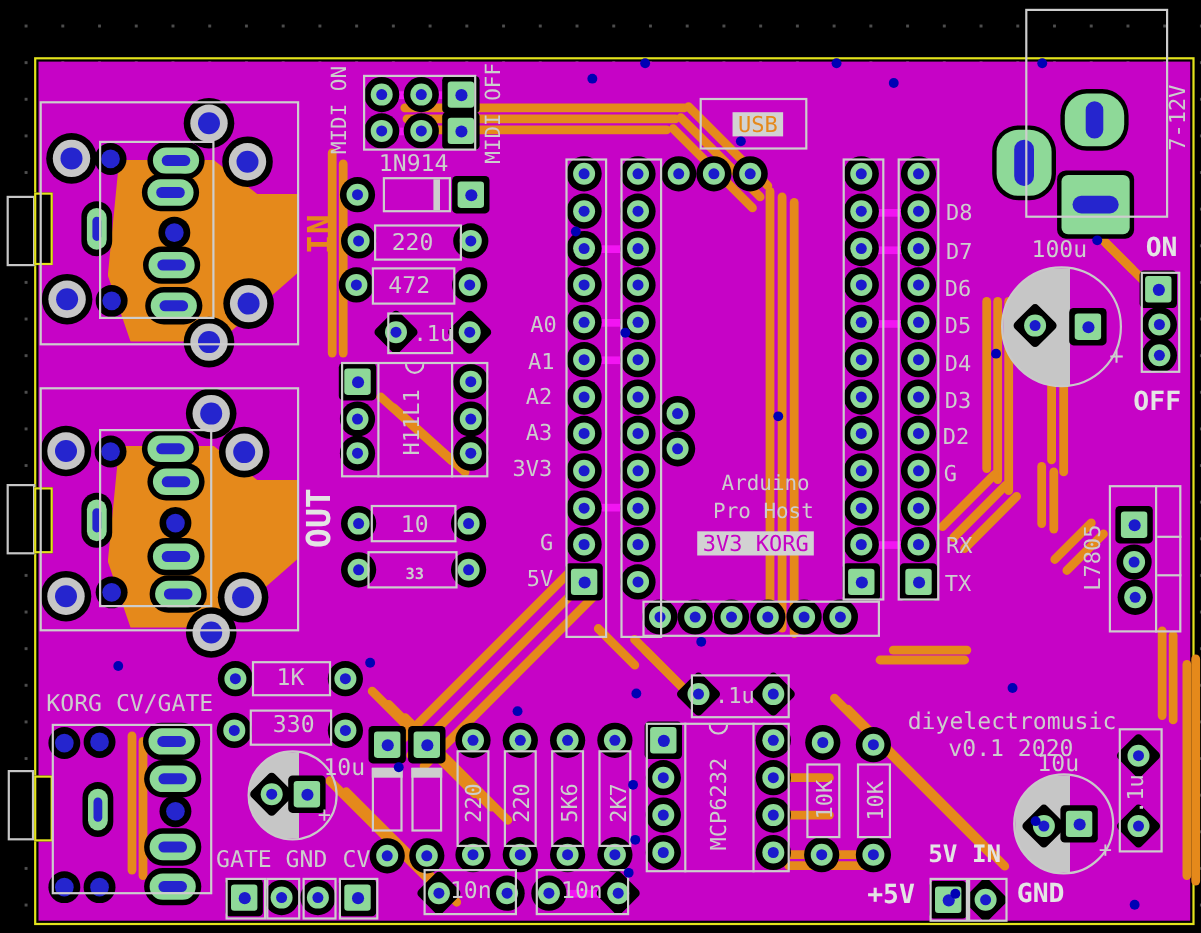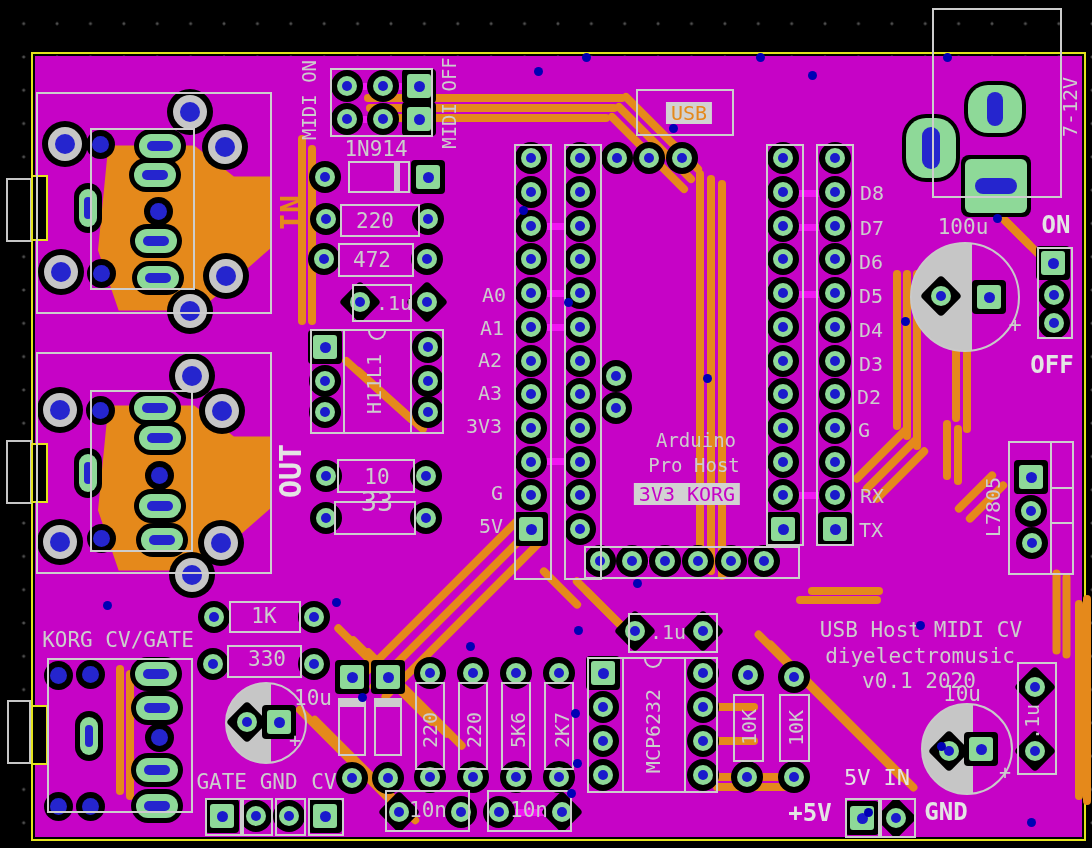--- a/index.html
+++ b/index.html
@@ -1041,21 +1041,21 @@
     <div class="notch" style="left: 644px; top: 659px; width: 18px; height: 9px;"></div>
     <div class="label" style="left: 309px; top: 100px; font-size: 19px; color: rgb(205, 205, 205); font-weight: normal; transform: translate(-50%, -50%) rotate(-90deg);">MIDI ON</div>
     <div class="label" style="left: 449px; top: 103px; font-size: 19px; color: rgb(205, 205, 205); font-weight: normal; transform: translate(-50%, -50%) rotate(-90deg);">MIDI OFF</div>
     <div class="label" style="left: 376px; top: 149px; font-size: 21px; color: rgb(205, 205, 205); font-weight: normal; transform: translate(-50%, -50%) rotate(0deg);">1N914</div>
     <div class="label" style="left: 375px; top: 221px; font-size: 21px; color: rgb(205, 205, 205); font-weight: normal; transform: translate(-50%, -50%) rotate(0deg);">220</div>
     <div class="label" style="left: 372px; top: 260px; font-size: 21px; color: rgb(205, 205, 205); font-weight: normal; transform: translate(-50%, -50%) rotate(0deg);">472</div>
     <div class="label" style="left: 394px; top: 303px; font-size: 20px; color: rgb(205, 205, 205); font-weight: normal; transform: translate(-50%, -50%) rotate(0deg);">.1u</div>
     <div class="label" style="left: 292px; top: 213px; font-size: 30px; color: rgb(229, 137, 27); font-weight: bold; transform: translate(-50%, -50%) rotate(-90deg);">IN</div>
     <div class="label" style="left: 374px; top: 384px; font-size: 20px; color: rgb(205, 205, 205); font-weight: normal; transform: translate(-50%, -50%) rotate(-90deg);">H11L1</div>
     <div class="label" style="left: 377px; top: 477px; font-size: 21px; color: rgb(205, 205, 205); font-weight: normal; transform: translate(-50%, -50%) rotate(0deg);">10</div>
-    <div class="label" style="left: 377px; top: 501px; font-size: 27px; color: rgb(205, 205, 205); font-weight: normal; transform: translate(-50%, -50%) rotate(0deg);">33</div>
+    <div class="label" style="left: 377px; top: 522px; font-size: 14px; color: rgb(205, 205, 205); font-weight: bold; transform: translate(-50%, -50%) rotate(0deg);">33</div>
     <div class="label" style="left: 291px; top: 471px; font-size: 30px; color: rgb(228, 228, 228); font-weight: bold; transform: translate(-50%, -50%) rotate(-90deg);">OUT</div>
     <div class="label" style="left: 494px; top: 295px; font-size: 20px; color: rgb(205, 205, 205); font-weight: normal; transform: translate(-50%, -50%) rotate(0deg);">A0</div>
     <div class="label" style="left: 492px; top: 328px; font-size: 20px; color: rgb(205, 205, 205); font-weight: normal; transform: translate(-50%, -50%) rotate(0deg);">A1</div>
     <div class="label" style="left: 490px; top: 360px; font-size: 20px; color: rgb(205, 205, 205); font-weight: normal; transform: translate(-50%, -50%) rotate(0deg);">A2</div>
     <div class="label" style="left: 490px; top: 393px; font-size: 20px; color: rgb(205, 205, 205); font-weight: normal; transform: translate(-50%, -50%) rotate(0deg);">A3</div>
     <div class="label" style="left: 484px; top: 426px; font-size: 20px; color: rgb(205, 205, 205); font-weight: normal; transform: translate(-50%, -50%) rotate(0deg);">3V3</div>
     <div class="label" style="left: 497px; top: 493px; font-size: 20px; color: rgb(205, 205, 205); font-weight: normal; transform: translate(-50%, -50%) rotate(0deg);">G</div>
     <div class="label" style="left: 491px; top: 526px; font-size: 20px; color: rgb(205, 205, 205); font-weight: normal; transform: translate(-50%, -50%) rotate(0deg);">5V</div>
     <div class="label" style="left: 696px; top: 440px; font-size: 19px; color: rgb(205, 205, 205); font-weight: normal; transform: translate(-50%, -50%) rotate(0deg);">Arduino</div>
     <div class="label" style="left: 694px; top: 465px; font-size: 19px; color: rgb(205, 205, 205); font-weight: normal; transform: translate(-50%, -50%) rotate(0deg);">Pro Host</div>
@@ -1070,29 +1070,28 @@
     <div class="label" style="left: 869px; top: 397px; font-size: 20px; color: rgb(205, 205, 205); font-weight: normal; transform: translate(-50%, -50%) rotate(0deg);">D2</div>
     <div class="label" style="left: 864px; top: 430px; font-size: 20px; color: rgb(205, 205, 205); font-weight: normal; transform: translate(-50%, -50%) rotate(0deg);">G</div>
     <div class="label" style="left: 872px; top: 496px; font-size: 20px; color: rgb(205, 205, 205); font-weight: normal; transform: translate(-50%, -50%) rotate(0deg);">RX</div>
     <div class="label" style="left: 871px; top: 530px; font-size: 20px; color: rgb(205, 205, 205); font-weight: normal; transform: translate(-50%, -50%) rotate(0deg);">TX</div>
     <div class="label" style="left: 1070px; top: 107px; font-size: 20px; color: rgb(205, 205, 205); font-weight: normal; transform: translate(-50%, -50%) rotate(-90deg);">7-12V</div>
     <div class="label" style="left: 963px; top: 227px; font-size: 21px; color: rgb(205, 205, 205); font-weight: normal; transform: translate(-50%, -50%) rotate(0deg);">100u</div>
     <div class="label" style="left: 1056px; top: 225px; font-size: 24px; color: rgb(228, 228, 228); font-weight: bold; transform: translate(-50%, -50%) rotate(0deg);">ON</div>
     <div class="label" style="left: 1052px; top: 365px; font-size: 24px; color: rgb(228, 228, 228); font-weight: bold; transform: translate(-50%, -50%) rotate(0deg);">OFF</div>
     <div class="label" style="left: 1015px; top: 325px; font-size: 22px; color: rgb(205, 205, 205); font-weight: normal; transform: translate(-50%, -50%) rotate(0deg);">+</div>
     <div class="label" style="left: 993px; top: 507px; font-size: 20px; color: rgb(205, 205, 205); font-weight: normal; transform: translate(-50%, -50%) rotate(-90deg);">L7805</div>
-    <div class="label" style="left: 921px; top: 630px; font-size: 21px; color: rgb(205, 205, 205); font-weight: normal; transform: translate(-50%, -50%) rotate(0deg);">USB Host MIDI CV</div>
     <div class="label" style="left: 920px; top: 656px; font-size: 21px; color: rgb(205, 205, 205); font-weight: normal; transform: translate(-50%, -50%) rotate(0deg);">diyelectromusic</div>
     <div class="label" style="left: 919px; top: 681px; font-size: 21px; color: rgb(205, 205, 205); font-weight: normal; transform: translate(-50%, -50%) rotate(0deg);">v0.1 2020</div>
     <div class="label" style="left: 962px; top: 694px; font-size: 21px; color: rgb(205, 205, 205); font-weight: normal; transform: translate(-50%, -50%) rotate(0deg);">10u</div>
     <div class="label" style="left: 1005px; top: 772px; font-size: 20px; color: rgb(205, 205, 205); font-weight: normal; transform: translate(-50%, -50%) rotate(0deg);">+</div>
     <div class="label" style="left: 1032px; top: 722px; font-size: 20px; color: rgb(205, 205, 205); font-weight: normal; transform: translate(-50%, -50%) rotate(-90deg);">.1u</div>
     <div class="label" style="left: 749px; top: 727px; font-size: 20px; color: rgb(205, 205, 205); font-weight: normal; transform: translate(-50%, -50%) rotate(-90deg);">10K</div>
     <div class="label" style="left: 796px; top: 728px; font-size: 20px; color: rgb(205, 205, 205); font-weight: normal; transform: translate(-50%, -50%) rotate(-90deg);">10K</div>
-    <div class="label" style="left: 877px; top: 778px; font-size: 22px; color: rgb(228, 228, 228); font-weight: normal; transform: translate(-50%, -50%) rotate(0deg);">5V IN</div>
+    <div class="label" style="left: 877px; top: 778px; font-size: 22px; color: rgb(228, 228, 228); font-weight: bold; transform: translate(-50%, -50%) rotate(0deg);">5V IN</div>
     <div class="label" style="left: 810px; top: 813px; font-size: 24px; color: rgb(228, 228, 228); font-weight: bold; transform: translate(-50%, -50%) rotate(0deg);">+5V</div>
     <div class="label" style="left: 946px; top: 812px; font-size: 24px; color: rgb(228, 228, 228); font-weight: bold; transform: translate(-50%, -50%) rotate(0deg);">GND</div>
     <div class="label" style="left: 118px; top: 640px; font-size: 21px; color: rgb(205, 205, 205); font-weight: normal; transform: translate(-50%, -50%) rotate(0deg);">KORG CV/GATE</div>
     <div class="label" style="left: 264px; top: 616px; font-size: 21px; color: rgb(205, 205, 205); font-weight: normal; transform: translate(-50%, -50%) rotate(0deg);">1K</div>
     <div class="label" style="left: 267px; top: 659px; font-size: 21px; color: rgb(205, 205, 205); font-weight: normal; transform: translate(-50%, -50%) rotate(0deg);">330</div>
     <div class="label" style="left: 313px; top: 698px; font-size: 21px; color: rgb(205, 205, 205); font-weight: normal; transform: translate(-50%, -50%) rotate(0deg);">10u</div>
     <div class="label" style="left: 295px; top: 740px; font-size: 20px; color: rgb(205, 205, 205); font-weight: normal; transform: translate(-50%, -50%) rotate(0deg);">+</div>
     <div class="label" style="left: 247px; top: 782px; font-size: 21px; color: rgb(205, 205, 205); font-weight: normal; transform: translate(-50%, -50%) rotate(0deg);">GATE GND</div>
     <div class="label" style="left: 324px; top: 782px; font-size: 21px; color: rgb(205, 205, 205); font-weight: normal; transform: translate(-50%, -50%) rotate(0deg);">CV</div>
     <div class="label" style="left: 428px; top: 810px; font-size: 21px; color: rgb(205, 205, 205); font-weight: normal; transform: translate(-50%, -50%) rotate(0deg);">10n</div>

